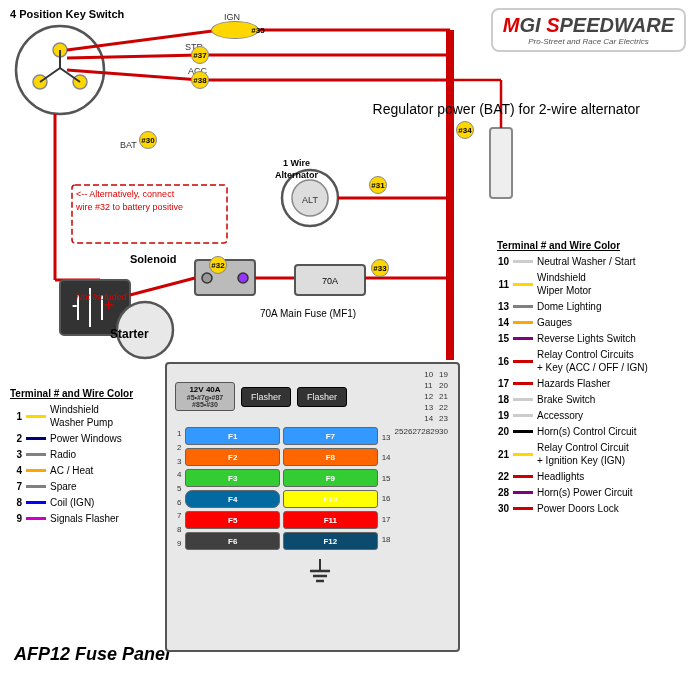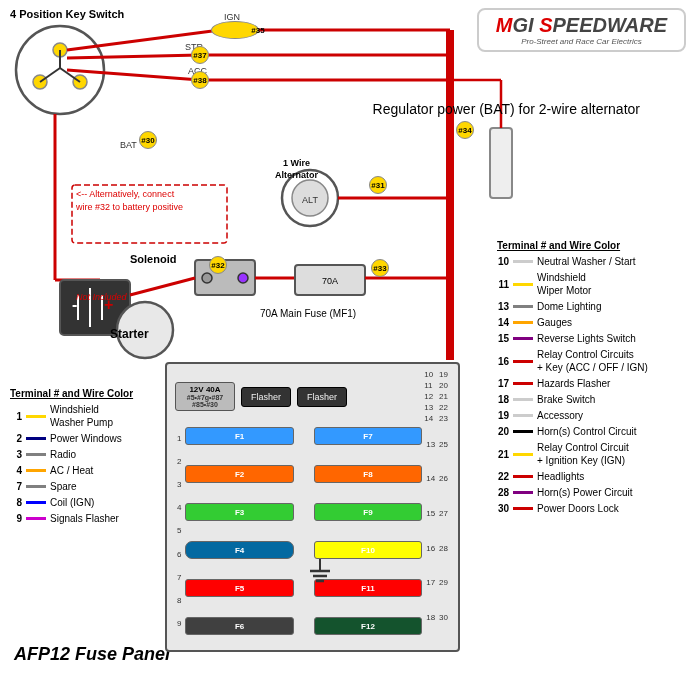--- a/index.html
+++ b/index.html
@@ -21,21 +21,21 @@
     }
 
     
     .logo-area {
       position: absolute;
       top: 8px;
       right: 14px;
       text-align: center;
       border: 2px solid #ccc;
       border-radius: 8px;
-      padding: 4px 17px;
+      padding: 4px 10px;
       background: #fff;
     }
     .logo-mgi {
       font-size: 20px;
       font-weight: bold;
       color: #444;
       font-style: italic;
     }
     .logo-mgi span {
       color: #d00;
@@ -502,44 +502,44 @@
         <span>1</span>
           <span>2</span>
           <span>3</span>
           <span>4</span>
           <span>5</span>
           <span>6</span>
           <span>7</span>
           <span>8</span>
           <span>9</span>
       </div>
-      <div id="fuse-grid" style="display:grid;grid-template-columns:repeat(2,1fr);gap:20px;flex:1;">
+      <div id="fuse-grid" style="display:grid;grid-template-columns:repeat(2,1fr);gap:3px;flex:1;">
       <div class="fuse-item" style="background: rgb(51, 153, 255);">F1</div>
           <div class="fuse-item" style="background: rgb(51, 153, 255);">F7</div>
           <div class="fuse-item" style="background: rgb(255, 102, 0);">F2</div>
           <div class="fuse-item" style="background: rgb(255, 102, 0);">F8</div>
           <div class="fuse-item" style="background: rgb(51, 204, 51);">F3</div>
           <div class="fuse-item" style="background: rgb(51, 204, 51);">F9</div>
           <div class="fuse-item" style="background: #0369a1; border-radius: 7px;">F4</div>
           <div class="fuse-item" style="background: rgb(255, 255, 0);">F10</div>
           <div class="fuse-item" style="background: rgb(255, 0, 0);">F5</div>
           <div class="fuse-item" style="background: rgb(255, 0, 0);">F11</div>
           <div class="fuse-item" style="background: #404040;">F6</div>
-          <div class="fuse-item" style="background: #14532d;">F12</div>
+          <div class="fuse-item" style="background: #0c4a6e;">F12</div>
         </div>
 
       <div style="display:flex;flex-direction:column;justify-content:space-around;margin-left:4px;font-size:8px;color:#333;">
         <span>13</span>
           <span>14</span>
           <span>15</span>
           <span>16</span>
           <span>17</span>
           <span>18</span>
       </div>
-      <div style="display:flex;flex-direction:column;justify-content:space-around;margin-left:4px;font-size:8px;color:#333;">
+      <div style="display:flex;flex-direction:row;justify-content:space-around;margin-left:4px;font-size:8px;color:#333;">
         <span>25</span>
           <span>26</span>
           <span>27</span>
           <span>28</span>
           <span>29</span>
           <span>30</span>
       </div>
     </div>
   </div>
 

